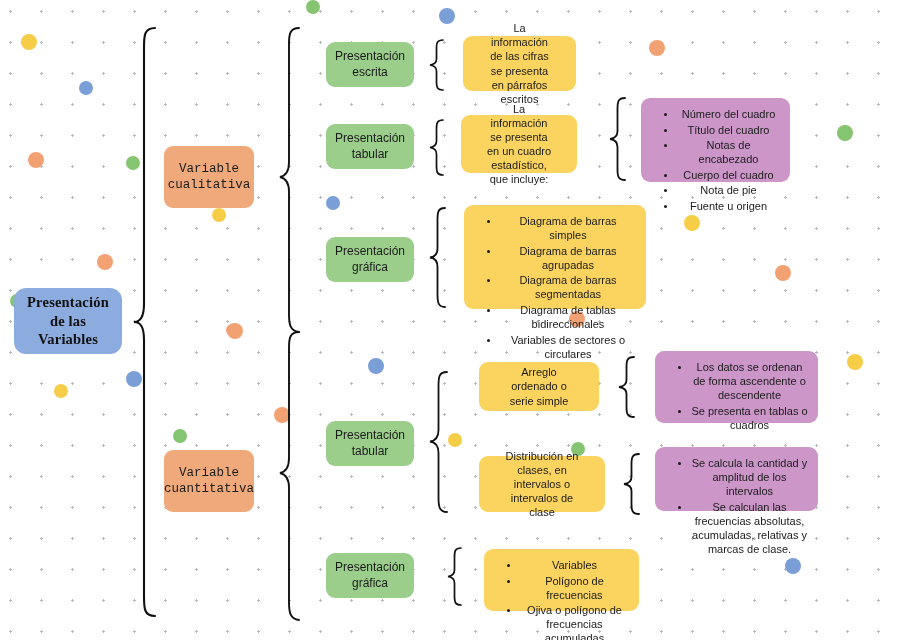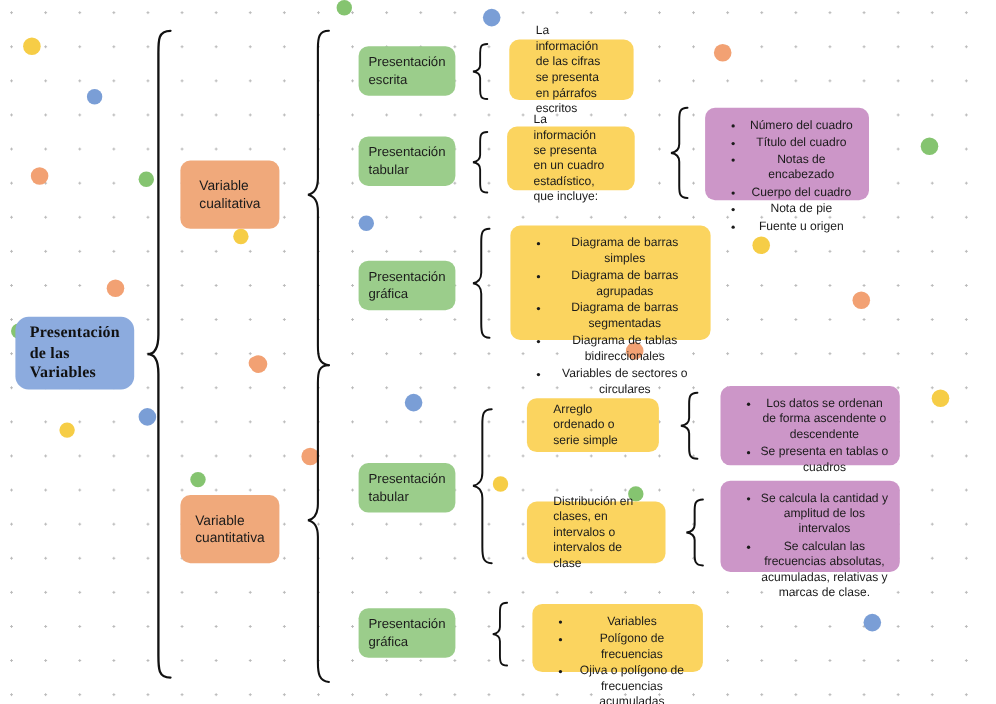--- a/index.html
+++ b/index.html
@@ -18,34 +18,35 @@
     background-position:26px 27px;
     overflow:hidden;
   }
   .node{
     position:absolute;
     box-sizing:border-box;
     border-radius:9px;
     display:flex;
     align-items:center;
     justify-content:center;
+    text-align:center;
     color:#1b1b1b;
     line-height:1.28;
     padding:6px 24px;
   }
   .node.root{
     background:#8cabde;
     border-radius:12px;
     font-family:"Liberation Serif", serif;
     font-weight:bold;
     font-size:14.5px;
     letter-spacing:.2px;
     color:#111111;
   }
-  .node.cat{ background:#f0a97b; font-size:12.5px; }
+  .node.cat{ background:#f0a97b; font-size:12.5px;font-family:Liberation Mono, monospace; }
   .node.green{ background:#9bcd8b; font-size:12px; }
   .node.yellow{ background:#fbd45f; font-size:11px; }
   .node.purple{ background:#cc96c8; font-size:11px; }
 
   .node.listbox{
     display:block;
     text-align:center;
     padding:9px 10px 9px 10px;
   }
   .node.listbox ul{
@@ -231,21 +232,21 @@
       <li>Se presenta en tablas o cuadros</li>
     </ul>
   </div>
 
   <div class="brace" style="left:622px;top:452px;">
     <svg width="20" height="66" viewBox="0 0 20 66">
       <path d="M17 2 C10 2 9.5 6 9.5 12 L9.5 25 C9.5 30 6 31.5 2 32 C6 32.5 9.5 34 9.5 39 L9.5 52 C9.5 58 10 62 17 62" stroke-width="1.8"></path>
     </svg>
   </div>
 
-  <div class="node purple listbox" style="left:655px;top:437px;width:163px;height:83px;">
+  <div class="node purple listbox" style="left:655px;top:447px;width:163px;height:64px;">
     <ul>
       <li>Se calcula la cantidad y amplitud de los intervalos</li>
       <li>Se calculan las frecuencias absolutas, acumuladas, relativas y marcas de clase.</li>
     </ul>
   </div>
 
   <div class="node green" style="left:326px;top:553px;width:88px;height:45px;">
     <span style="white-space:pre-line">Presentación
 gráfica</span>
   </div>

